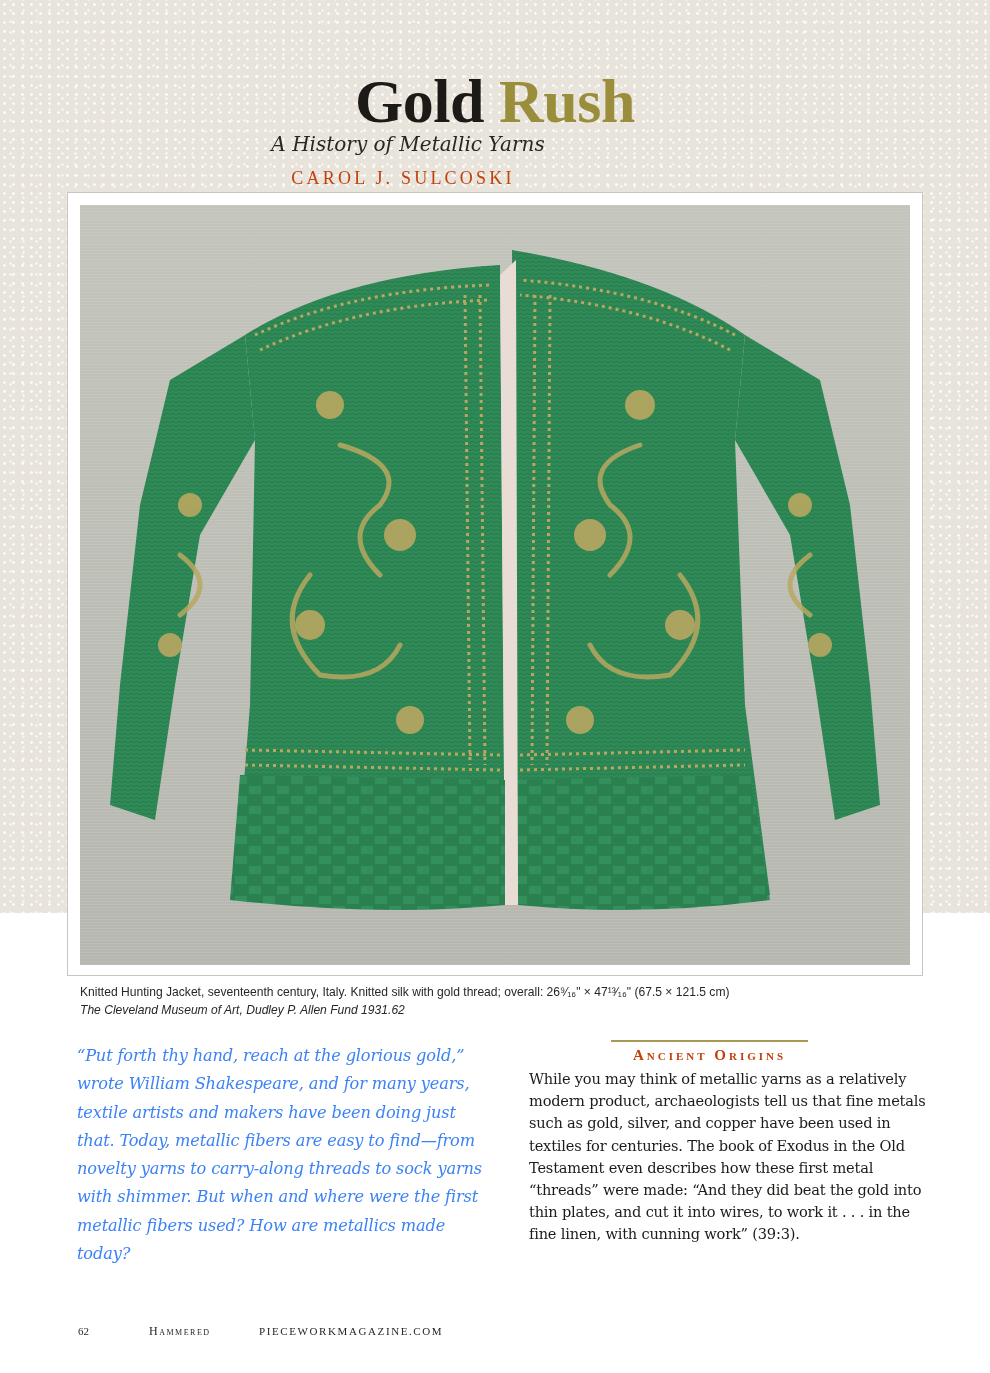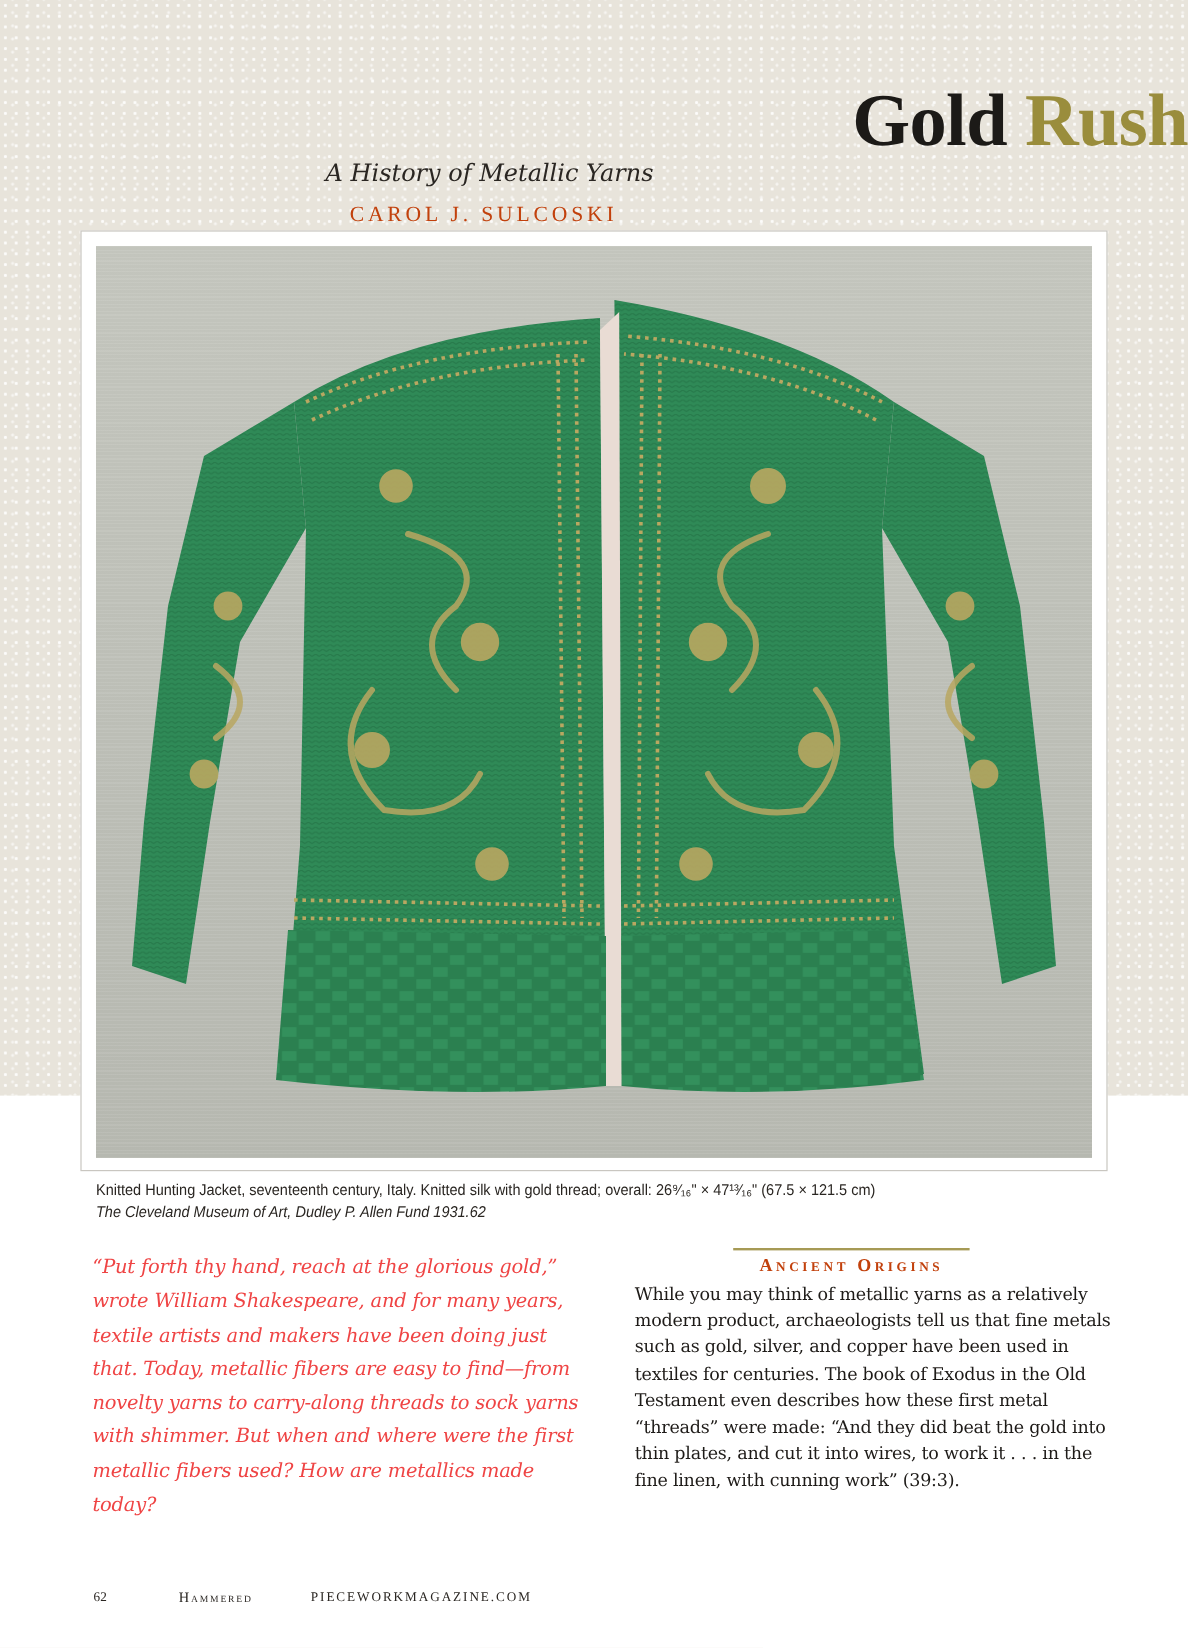--- a/index.html
+++ b/index.html
@@ -10,21 +10,21 @@
     position: absolute; left: 0; top: 0; width: 990px; height: 913px;
     background-color: #e8e4db;
     background-image:
       radial-gradient(circle, rgba(255,255,255,0.85) 1px, transparent 1.6px),
       radial-gradient(circle, rgba(255,255,255,0.6) 1px, transparent 1.5px);
     background-size: 9px 9px, 13px 11px;
     background-position: 0 0, 4px 5px;
   }
 
   .title {
-    position: absolute; left: 0; top: 66px; width: 990px; text-align: right;
+    position: absolute; left: 0; top: 66px; width: 990px; text-align: center;
     font-family: "Liberation Serif", serif; font-size: 62px; line-height: 70px;
     color: #1c1a17; letter-spacing: -0.5px;
   }
   .title .accent { color: #9a8d3c; }
   .subtitle {
     position: absolute; left: 0; top: 131px; width: 816px; text-align: center;
     font-family: "DejaVu Serif", serif; font-style: italic; font-size: 20px; line-height: 26px;
     color: #2a2622;
   }
   .byline {
@@ -60,21 +60,21 @@
   }
   .section-head {
     position: absolute; left: 507px; top: 1047px; width: 405px; text-align: center;
     font-family: "Liberation Serif", serif; font-size: 15px; letter-spacing: 3px;
     color: #c2410c; font-variant: small-caps;
   }
 
   .intro {
     position: absolute; left: 77px; top: 1042px; width: 405px;
     font-family: "DejaVu Serif", serif; font-style: italic; font-size: 16.2px; line-height: 28.3px;
-    color: #ef4444; letter-spacing: -0.15px;
+    color: #3b82f6; letter-spacing: -0.15px;
   }
   .body-col {
     position: absolute; left: 529px; top: 1068px; width: 410px;
     font-family: "DejaVu Serif", serif; font-size: 14.6px; line-height: 22.2px;
     color: #1e1b18; letter-spacing: -0.2px;
   }
   .body-col p + p { text-indent: 21px; }
 
   .footer {
     position: absolute; left: 78px; top: 1325px; width: 500px;

